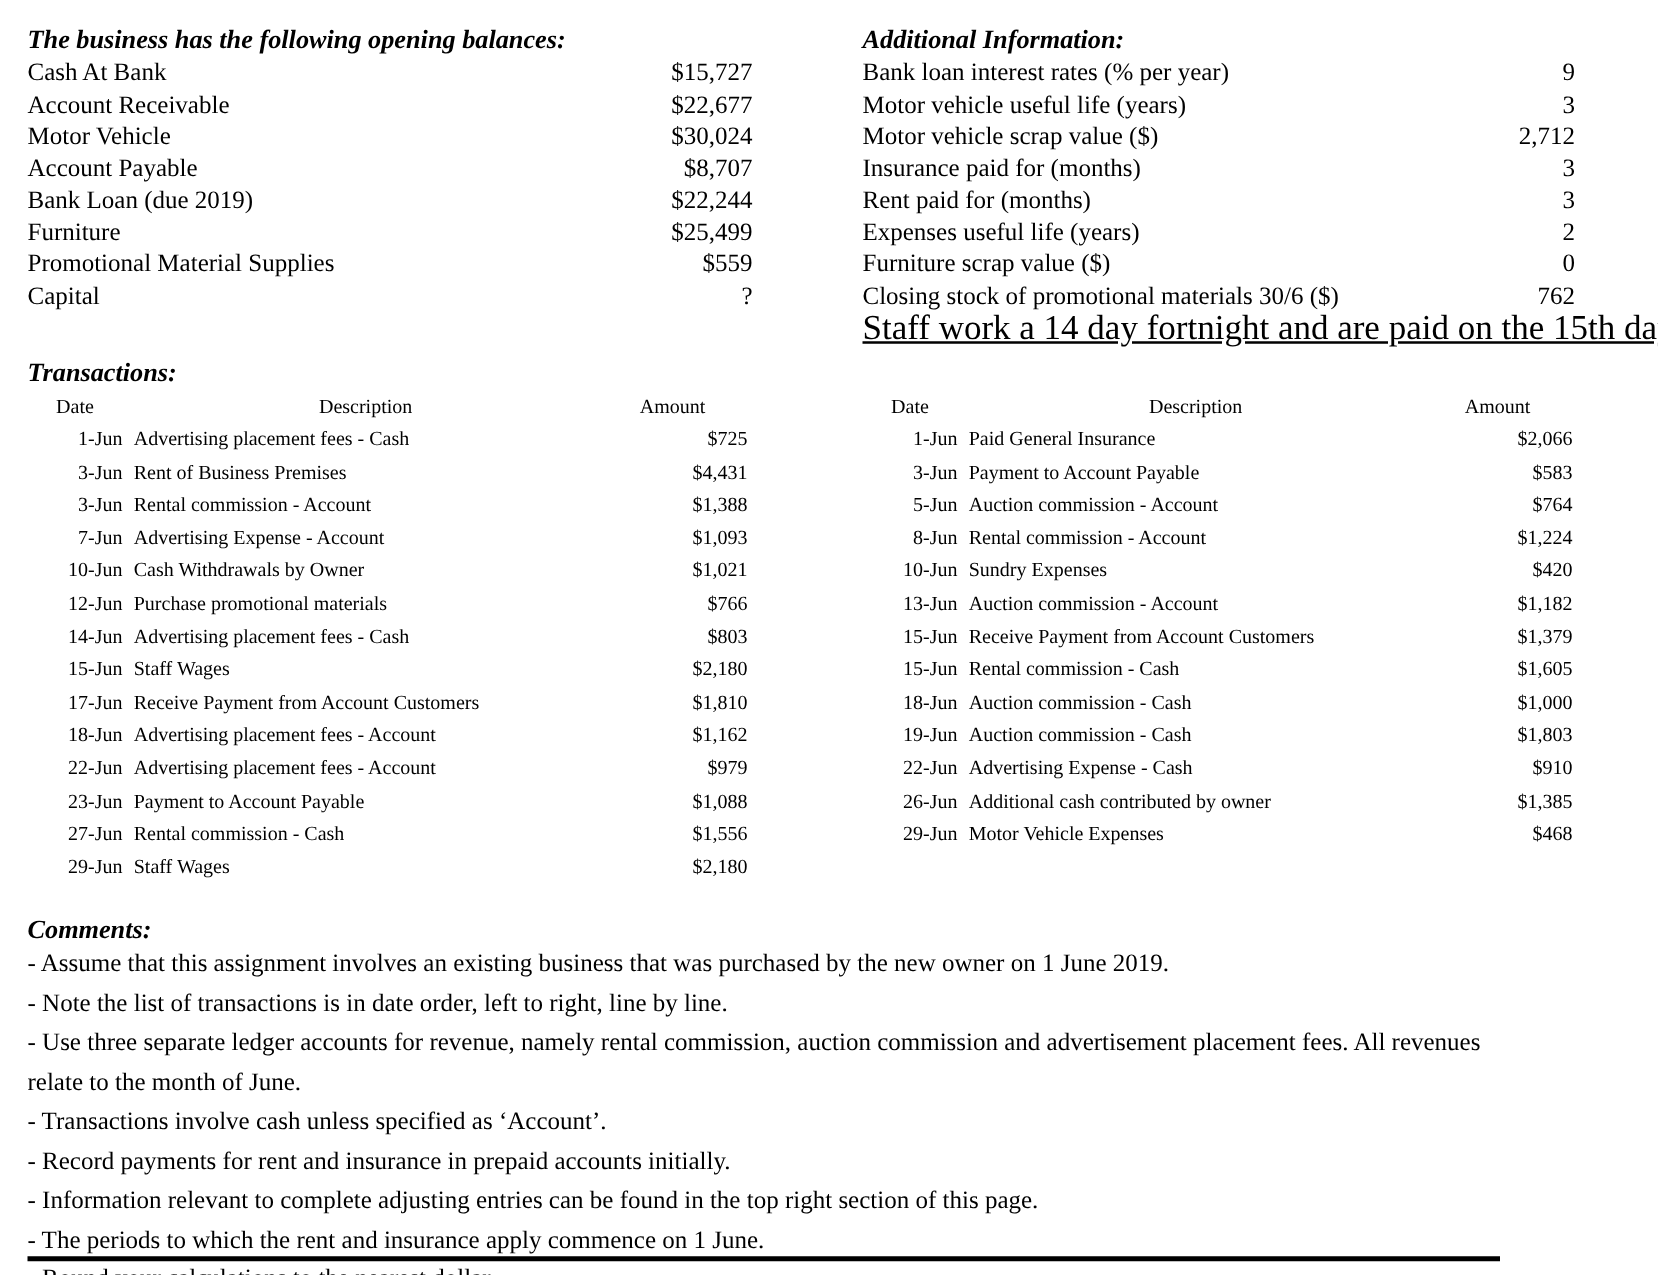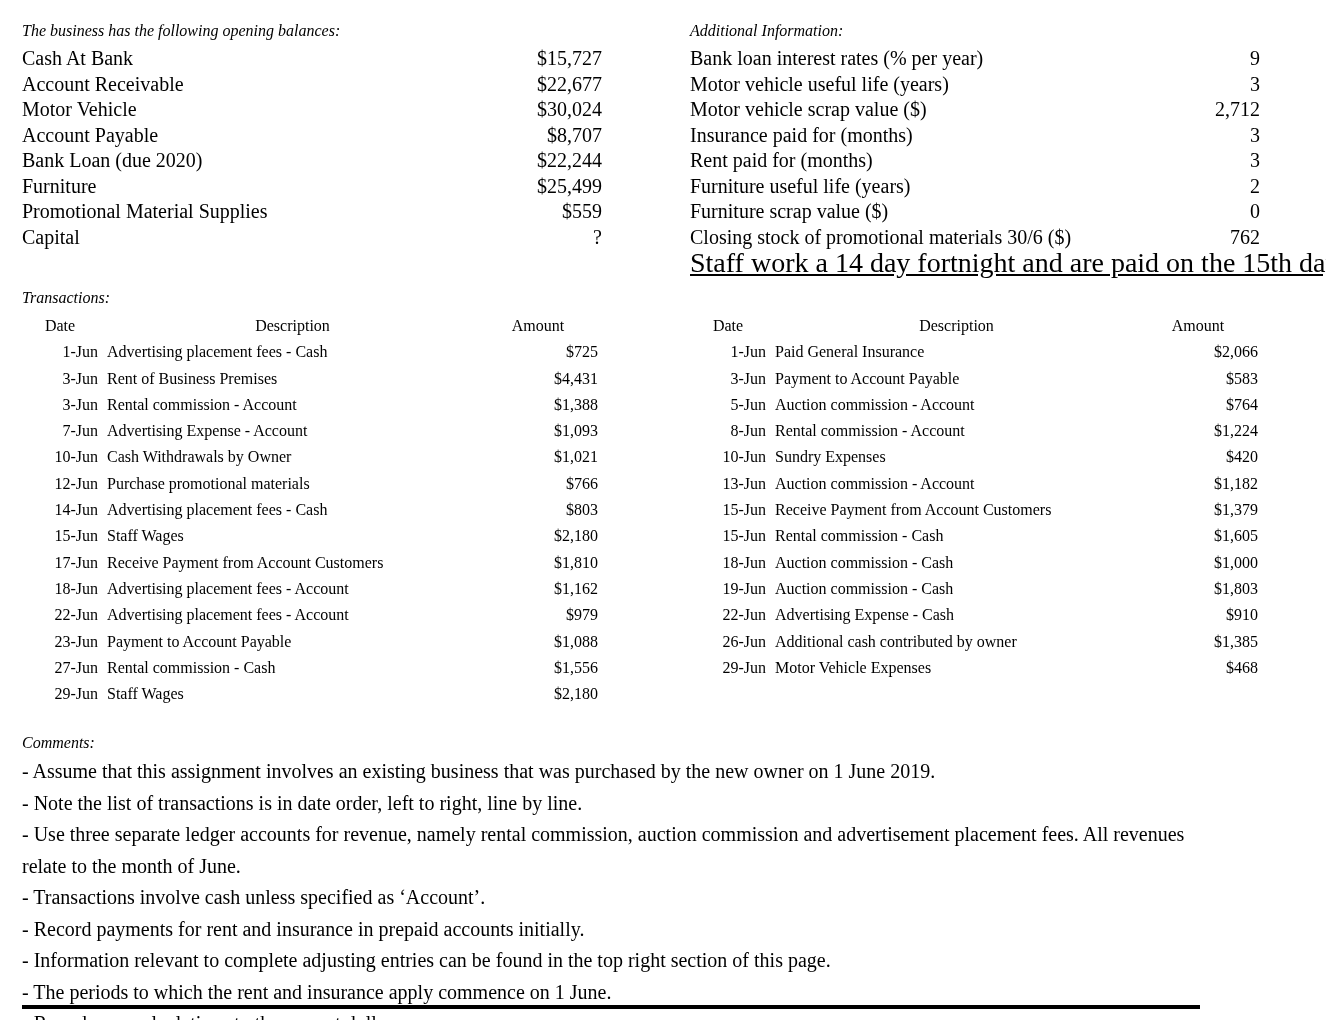--- a/index.html
+++ b/index.html
@@ -17,23 +17,23 @@
   }
 
   .page {
     position: relative;
     width: 1326px;
     height: 1020px;
   }
 
   
   .sec-head {
-    font-weight: normal;
+    font-weight: bold;
     font-style: italic;
-    font-size: 16px;
+    font-size: 21px;
     line-height: 26px;
     white-space: nowrap;
   }
 
   
   .top-left {
     position: absolute;
     left: 22px;
     top: 18px;
     width: 580px;
@@ -148,21 +148,21 @@
         </tr>
         <tr>
           <td class="kv-label">Motor Vehicle</td>
           <td class="kv-value">$30,024</td>
         </tr>
         <tr>
           <td class="kv-label">Account Payable</td>
           <td class="kv-value">$8,707</td>
         </tr>
         <tr>
-          <td class="kv-label">Bank Loan (due 2020)</td>
+          <td class="kv-label">Bank Loan (due 2019)</td>
           <td class="kv-value">$22,244</td>
         </tr>
         <tr>
           <td class="kv-label">Furniture</td>
           <td class="kv-value">$25,499</td>
         </tr>
         <tr>
           <td class="kv-label">Promotional Material Supplies</td>
           <td class="kv-value">$559</td>
         </tr>
@@ -192,21 +192,21 @@
         </tr>
         <tr>
           <td class="kv-label">Insurance paid for (months)</td>
           <td class="kv-value">3</td>
         </tr>
         <tr>
           <td class="kv-label">Rent paid for (months)</td>
           <td class="kv-value">3</td>
         </tr>
         <tr>
-          <td class="kv-label">Furniture useful life (years)</td>
+          <td class="kv-label">Expenses useful life (years)</td>
           <td class="kv-value">2</td>
         </tr>
         <tr>
           <td class="kv-label">Furniture scrap value ($)</td>
           <td class="kv-value">0</td>
         </tr>
         <tr>
           <td class="kv-label">Closing stock of promotional materials 30/6 ($)</td>
           <td class="kv-value">762</td>
         </tr>

